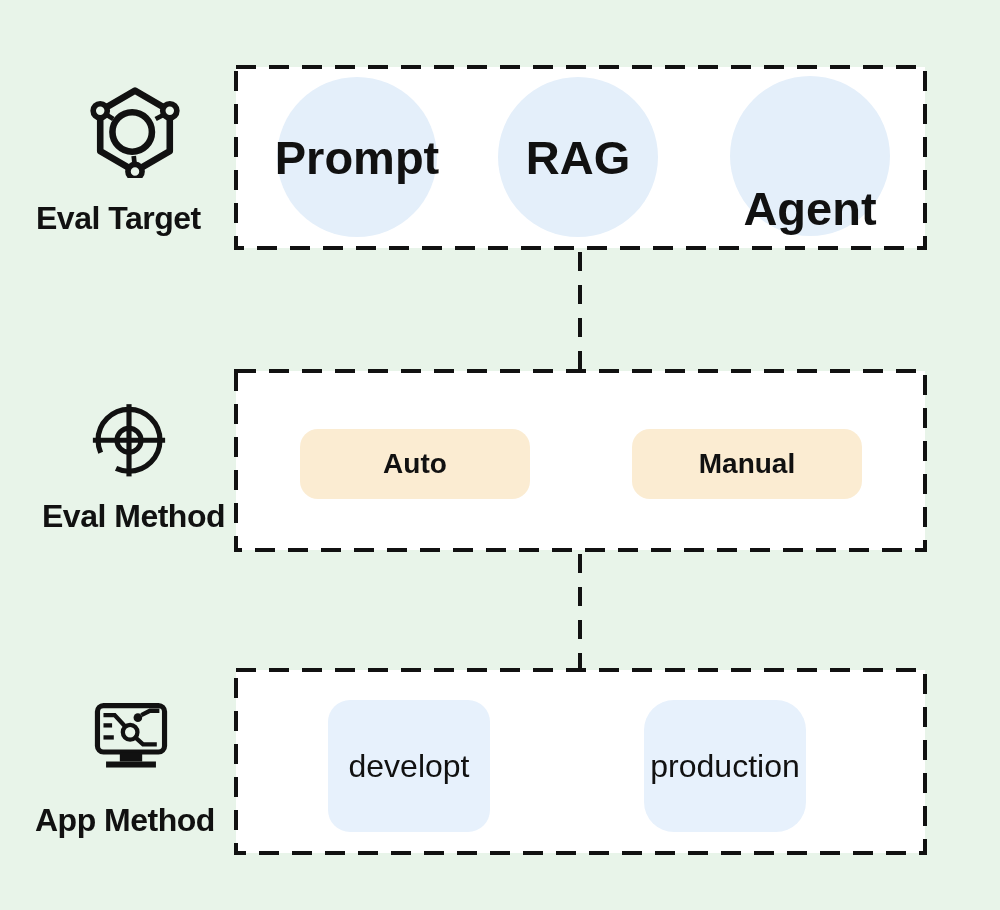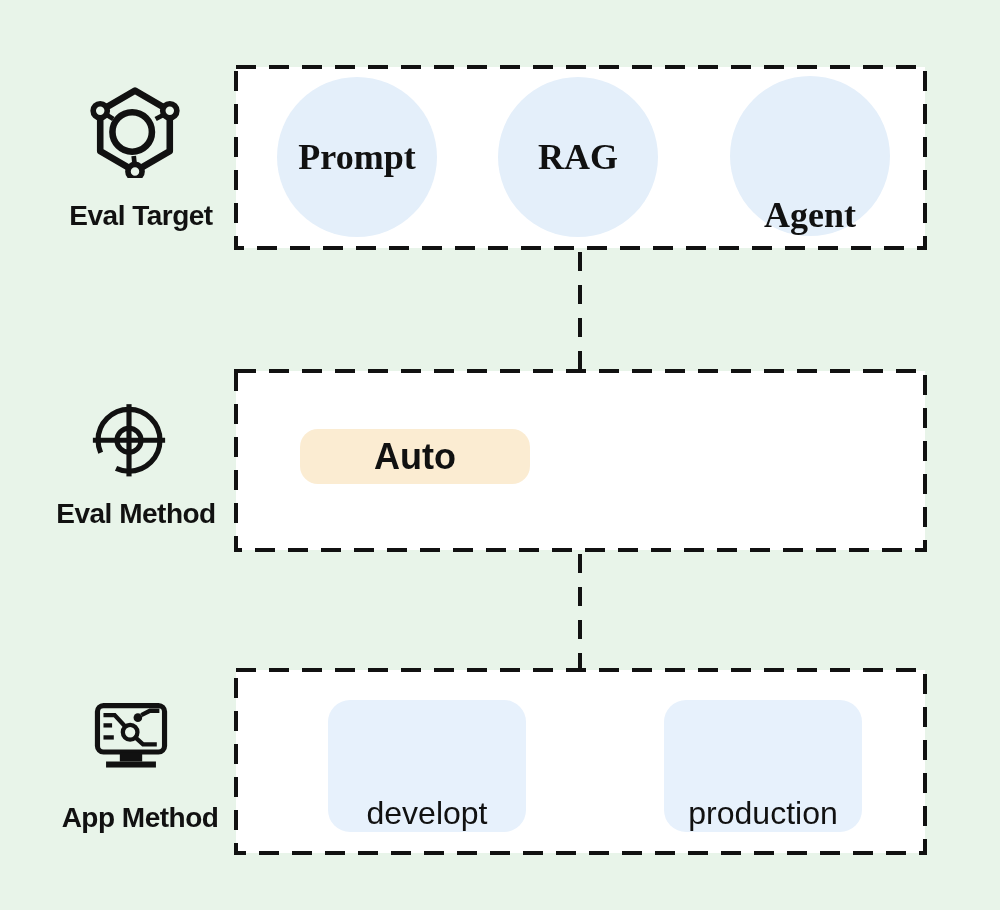--- a/index.html
+++ b/index.html
@@ -22,35 +22,35 @@
   }
   .canvas{position:absolute;inset:0;width:1000px;height:910px;}
   .overlay{position:absolute;left:0;top:0;width:1000px;height:910px;}
   .dash-rect{fill:var(--box-bg);stroke:var(--line);stroke-width:4;stroke-dasharray:20 13;}
   .conn{stroke:var(--line);stroke-width:4;stroke-dasharray:19 14;fill:none;}
   .abs{position:absolute;display:flex;align-items:center;justify-content:center;}
 
   .node-circle{
     width:160px;height:160px;border-radius:50%;
     background:var(--target-item-bg);
-    font-size:36px;font-weight:700;font-family:Liberation Serif, serif;
+    font-size:47px;font-weight:700;
   }
   .node-pill{
-    width:230px;height:55px;border-radius:18px;
+    width:230px;height:70px;border-radius:18px;
     background:var(--method-item-bg);
-    font-size:36px;font-weight:700;
+    font-size:28px;font-weight:700;
   }
   .node-card{
-    width:198px;height:132px;border-radius:22px;
+    width:162px;height:132px;border-radius:22px;
     background:var(--phase-item-bg);
-    font-size:32px;font-weight:500;align-items:flex-end;
+    font-size:32px;font-weight:500;
   }
   .section-label{
-    position:absolute;width:210px;text-align:center;
-    font-size:28px;font-weight:600;letter-spacing:-0.5px;
+    position:absolute;width:210px;
+    font-size:32px;font-weight:600;letter-spacing:-0.5px;
     white-space:nowrap;
   }
   .icon{position:absolute;}
   .icon svg{display:block;width:100%;height:100%;}
   .ic-stroke{fill:none;stroke:var(--line);}
 </style>
 </head>
 <body>
 
 <div class="canvas">
@@ -88,24 +88,27 @@
   </div>
 
   <div class="icon" style="left:86px;top:396px;width:86px;height:92px;">
     <svg viewBox="0 0 100 100" xmlns="http://www.w3.org/2000/svg">
       <circle class="ic-stroke" cx="50" cy="48" r="36" stroke-width="6" stroke-dasharray="72 26 129"></circle>
       <circle class="ic-stroke" cx="50" cy="48" r="14" stroke-width="6"></circle>
       <line class="ic-stroke" x1="50" y1="6" x2="50" y2="90" stroke-width="6"></line>
       <line class="ic-stroke" x1="8" y1="48" x2="92" y2="48" stroke-width="6"></line>
     </svg>
   </div>
-  <div class="section-label" style="left:31px;top:498px;">Eval Method</div>
+  <div class="section-label" style="left:42px;top:498px;">Eval Method</div>
 
   <div class="abs node-pill" style="left:300px;top:429px;">
     <span>Auto</span>
+  </div>
+  <div class="abs node-pill" style="left:632px;top:429px;">
+    <span>Manual</span>
   </div>
 
   <div class="icon" style="left:88px;top:696px;width:86px;height:88px;">
     <svg viewBox="0 0 100 100" xmlns="http://www.w3.org/2000/svg">
       <rect class="ic-stroke" x="11" y="10" width="78" height="54" rx="7" stroke-width="6"></rect>
       <rect x="37" y="64" width="26" height="11" fill="var(--line)"></rect>
       <rect x="21" y="75" width="58" height="7" fill="var(--line)"></rect>
       <polyline class="ic-stroke" points="18,21 31,21 43,34" stroke-width="5"></polyline>
       <line class="ic-stroke" x1="18" y1="33" x2="28" y2="33" stroke-width="5"></line>
       <line class="ic-stroke" x1="18" y1="47" x2="30" y2="47" stroke-width="5"></line>
@@ -113,17 +116,17 @@
       <circle cx="58" cy="24" r="5" fill="var(--line)"></circle>
       <polyline class="ic-stroke" points="62,21 72,16 83,16" stroke-width="5"></polyline>
       <polyline class="ic-stroke" points="55,47 64,55 80,55" stroke-width="5"></polyline>
     </svg>
   </div>
   <div class="section-label" style="left:35px;top:802px;">App Method</div>
 
   <div class="abs node-card" style="left:328px;top:700px;">
     <span>developt</span>
   </div>
-  <div class="abs node-card" style="left:664px;top:700px;">
+  <div class="abs node-card" style="left:644px;top:700px;border-radius:30px;">
     <span>production</span>
   </div>
 
 </div>
 
 </body></html>

